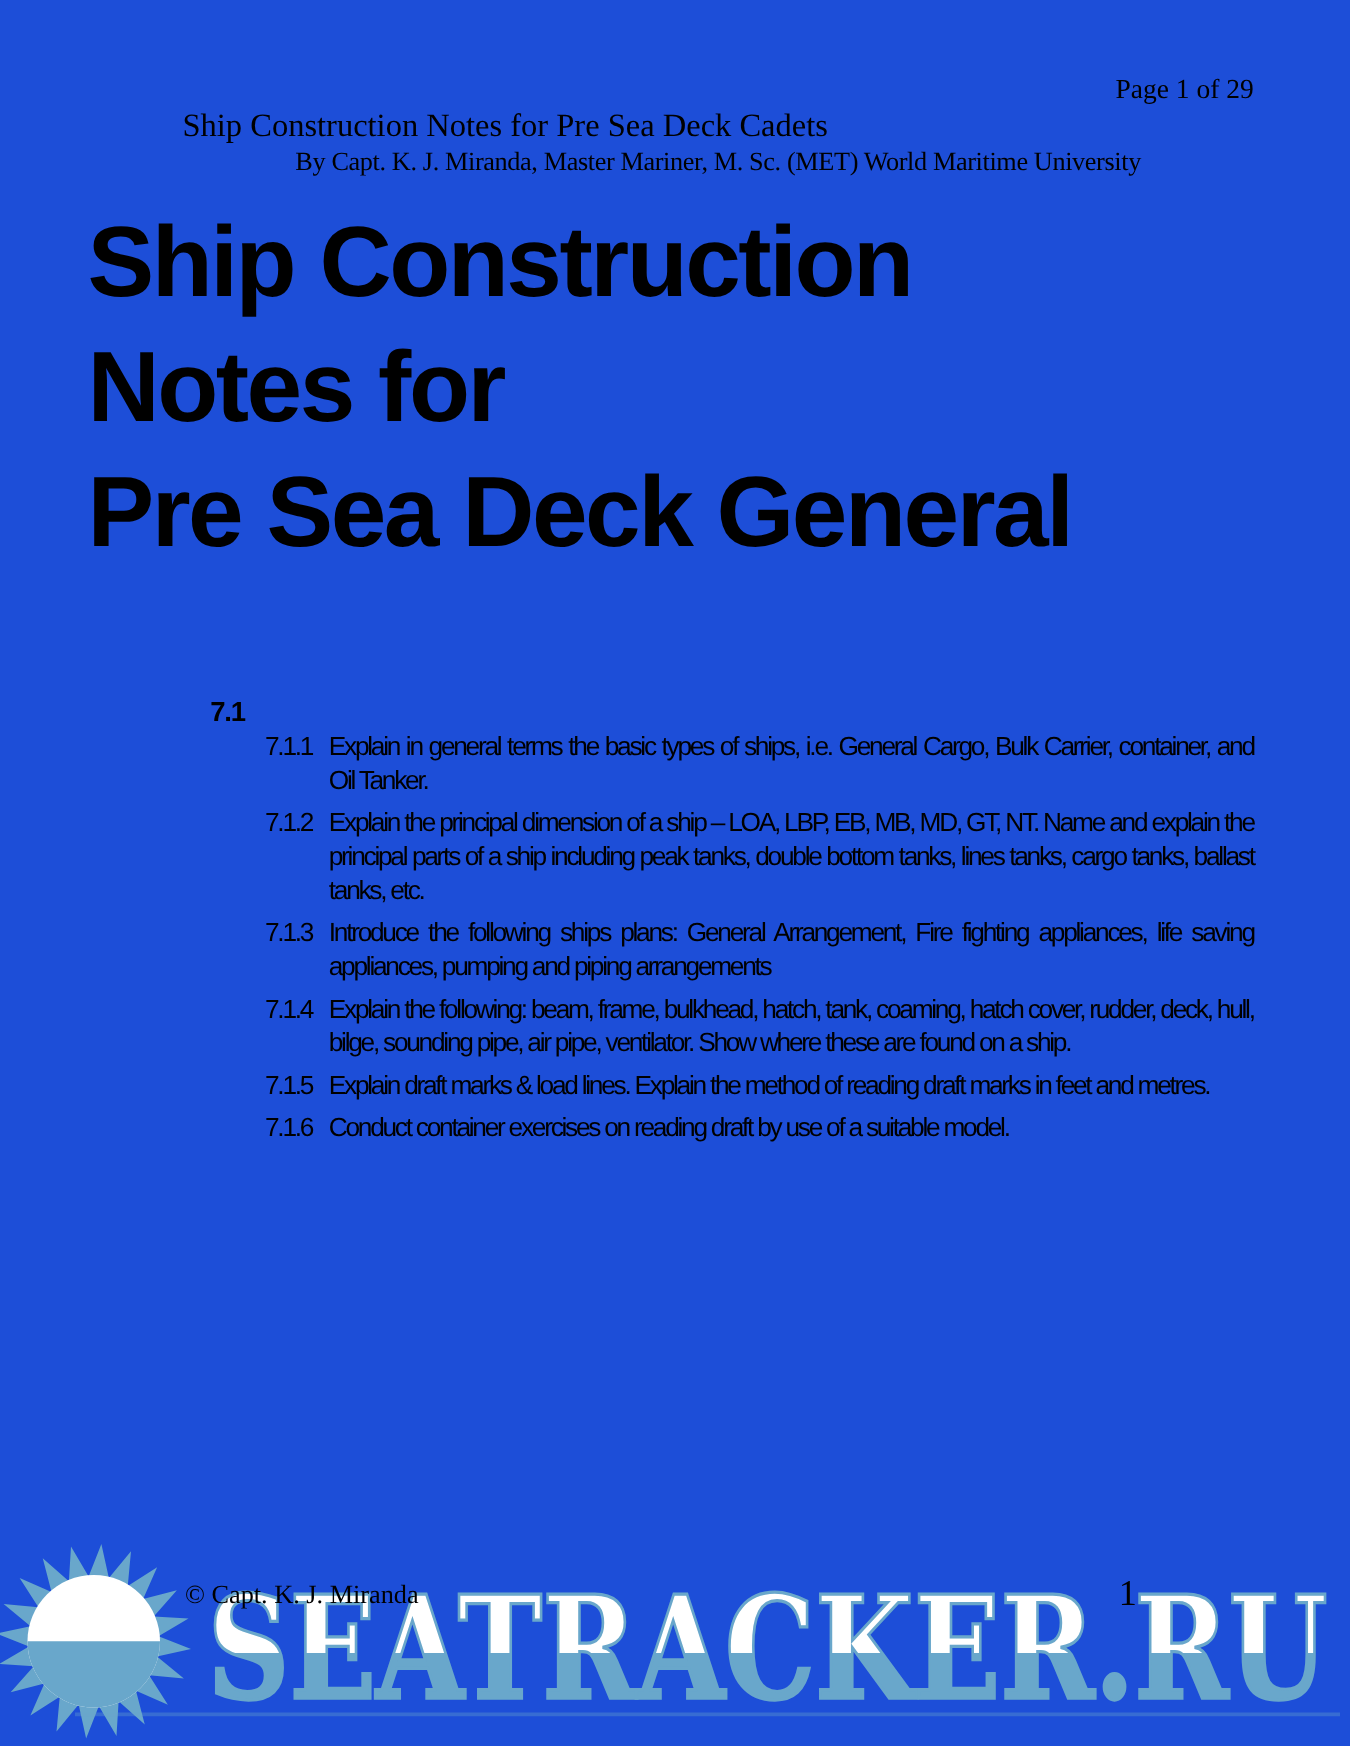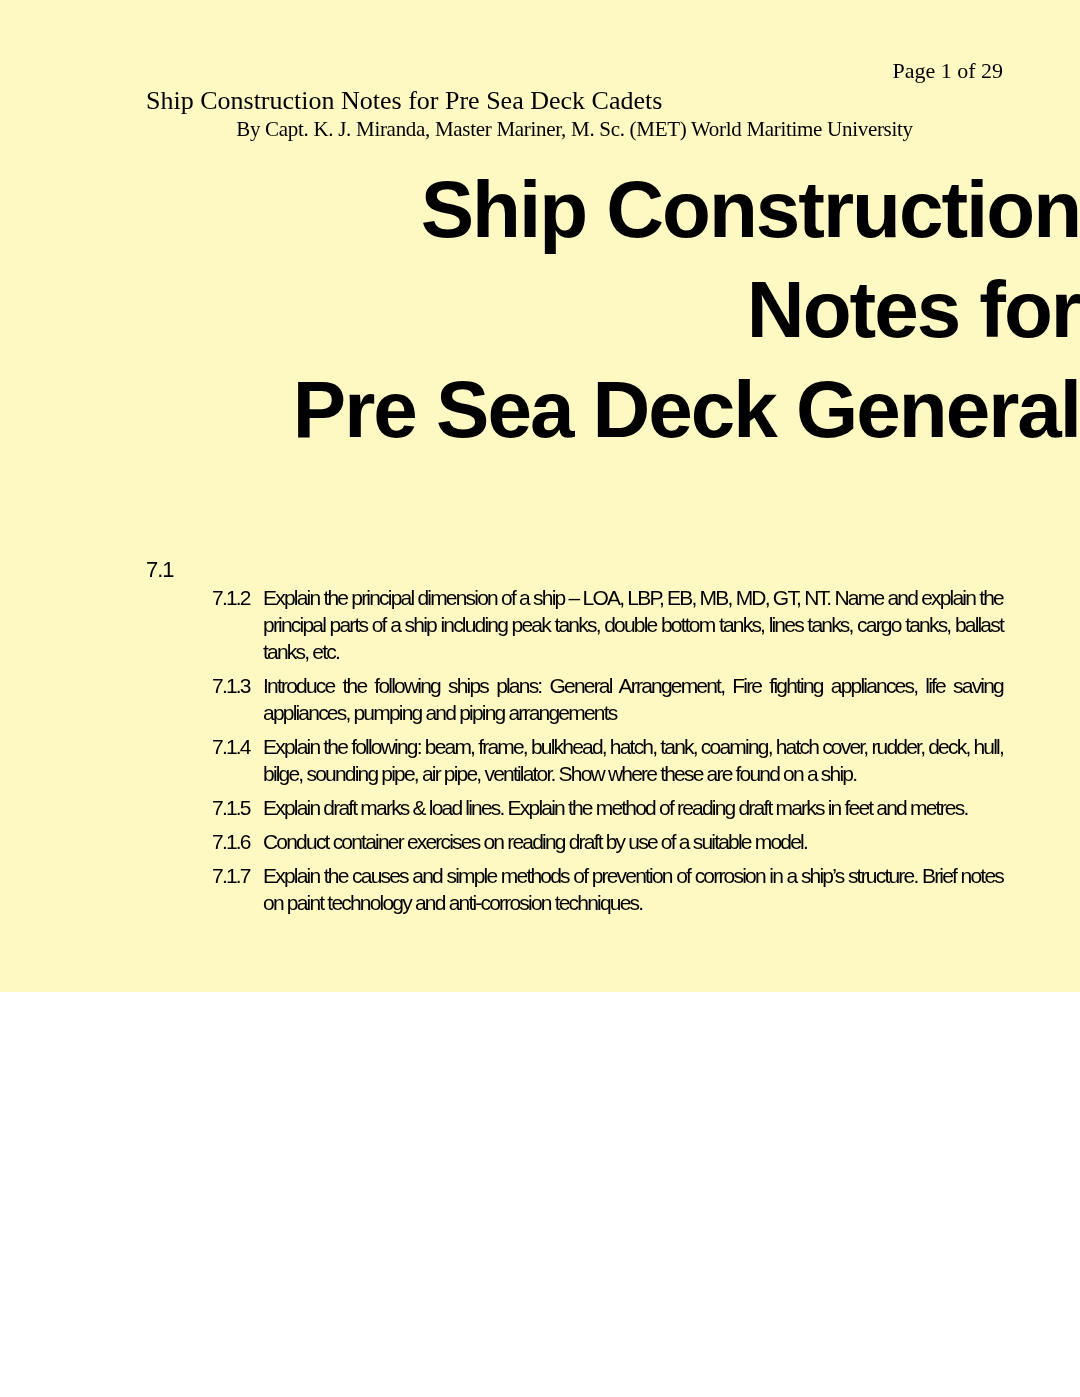--- a/index.html
+++ b/index.html
@@ -1,19 +1,19 @@
 <!DOCTYPE html>
 <html><head>
 <meta charset="utf-8">
 <style>
   html,body{margin:0;padding:0;background:#ffffff;}
   .page{
     position:relative;
-    width:1080px;height:992px;
-    background:#fef9c3;
+    width:1080px;height:1397px;
+    background:#1d4ed8;
     overflow:hidden;
     font-family:"Liberation Sans",sans-serif;
     color:#000;
   }
   
   .hdr-pageno{
     position:absolute;top:57px;left:146px;width:857px;
     text-align:right;
     font-family:"Liberation Serif",serif;
     font-size:22px;line-height:28px;
@@ -26,32 +26,32 @@
   }
   .hdr-author{
     position:absolute;top:116px;left:146px;width:857px;
     text-align:center;
     font-family:"Liberation Serif",serif;
     font-size:21px;line-height:26px;letter-spacing:-0.3px;
   }
   
   .main-title{
     position:absolute;top:160px;left:70px;width:1010px;
-    text-align:right;
+    text-align:left;
     font-weight:bold;
     font-size:80px;line-height:100px;letter-spacing:-2px;
   }
   
   .syllabus{
     position:absolute;top:556px;left:146px;width:857px;
     z-index:2;
   }
   .sec-heading{
     display:flex;
-    font-size:22px;line-height:28px;font-weight:normal;letter-spacing:-1px;
+    font-size:22px;line-height:28px;font-weight:bold;letter-spacing:-1px;text-align:center;
   }
   .sec-num{flex:0 0 72px;}
   .sec-title-serif{
     font-family:"Liberation Serif",serif;
     letter-spacing:0;
     font-size:23px;
   }
   .item{
     display:flex;
     margin:0 0 7px 66px;
@@ -95,42 +95,42 @@
     <div>Notes for</div>
     <div>Pre Sea Deck General</div>
   </div>
 
   <div class="syllabus">
     <div class="sec-heading">
       <span class="sec-num">7.1</span>
     </div>
 
     <div class="item">
+      <span class="item-num">7.1.1</span>
+      <span class="item-text">Explain in general terms the basic types of ships, i.e. General Cargo, Bulk Carrier, container, and Oil Tanker.</span>
+    </div>
+    <div class="item">
       <span class="item-num">7.1.2</span>
       <span class="item-text">Explain the principal dimension of a ship – LOA, LBP, EB, MB, MD, GT, NT.  Name and explain the principal parts of a ship including peak tanks, double bottom tanks, lines tanks, cargo tanks, ballast tanks, etc.</span>
     </div>
     <div class="item">
       <span class="item-num">7.1.3</span>
       <span class="item-text">Introduce the following ships plans: General Arrangement, Fire fighting appliances, life saving appliances, pumping and piping arrangements</span>
     </div>
     <div class="item">
       <span class="item-num">7.1.4</span>
       <span class="item-text">Explain the following: beam, frame, bulkhead, hatch, tank, coaming, hatch cover, rudder, deck, hull, bilge, sounding pipe, air pipe, ventilator. Show where these are found on a ship.</span>
     </div>
     <div class="item">
       <span class="item-num">7.1.5</span>
       <span class="item-text">Explain draft marks &amp; load lines. Explain the method of reading draft marks in feet and metres.</span>
     </div>
     <div class="item">
       <span class="item-num">7.1.6</span>
       <span class="item-text">Conduct container exercises on reading draft by use of a suitable model.</span>
-    </div>
-    <div class="item">
-      <span class="item-num">7.1.7</span>
-      <span class="item-text">Explain the causes and simple methods of prevention of corrosion in a ship’s structure.  Brief notes on paint technology and anti-corrosion techniques.</span>
     </div>
   </div>
 
   <svg class="wm-sun" viewBox="0 0 160 160" aria-hidden="true">
     <polygon class="wm-fill" points="86.1,2.2 92.1,29.4 109.8,7.9 107.2,35.7 130.7,20.7 119.5,46.2 146.5,39.2 128.0,60.1 155.8,61.8 131.8,75.9 157.8,86.1 130.6,92.1 152.1,109.8 124.3,107.2 139.3,130.7 113.8,119.5 120.8,146.5 99.9,128.0 98.2,155.8 84.1,131.8 73.9,157.8 67.9,130.6 50.2,152.1 52.8,124.3 29.3,139.3 40.5,113.8 13.5,120.8 32.0,99.9 4.2,98.2 28.2,84.1 2.2,73.9 29.4,67.9 7.9,50.2 35.7,52.8 20.7,29.3 46.2,40.5 39.2,13.5 60.1,32.0 61.8,4.2 75.9,28.2" fill="#69a7cb"></polygon>
     <circle cx="80" cy="80" r="53" fill="#ffffff"></circle>
     <path class="wm-fill" d="M 27 80 A 53 53 0 0 0 133 80 Z" fill="#69a7cb"></path>
   </svg>
 
   <div class="wm-sealine" style="background: rgb(105, 167, 203);"></div>

